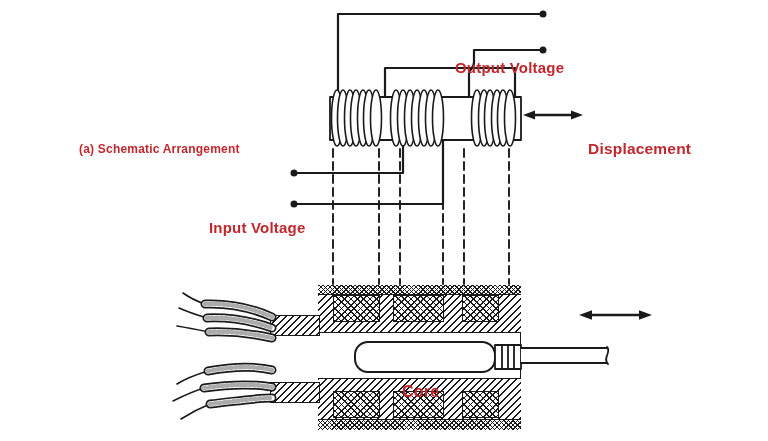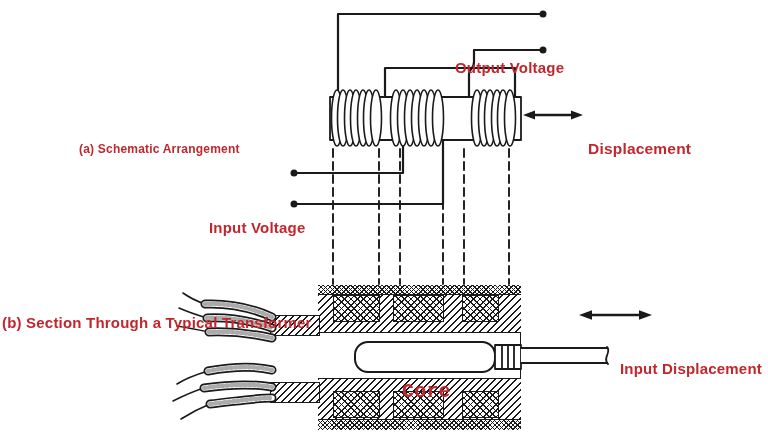--- a/index.html
+++ b/index.html
@@ -188,16 +188,14 @@
       <line x1="588" y1="315" x2="643" y2="315" stroke="currentColor" stroke-width="2.6"></line>
       <polygon points="579,315 592,310.2 592,319.8" fill="currentColor"></polygon>
       <polygon points="652,315 639,310.2 639,319.8" fill="currentColor"></polygon>
     </g>
   </svg>
 
   <div class="lbl" style="left:79px; top:106px; font-size:12px;">(a) Schematic Arrangement</div>
   <div class="lbl" style="left:455px; top:24px;">Output Voltage</div>
   <div class="lbl" style="left:209px; top:184px;">Input Voltage</div>
   <div class="lbl" style="left:588px; top:105px; font-size:15.5px;">Displacement</div>
-  <div class="lbl" style="left:2px; top:279px;">(b) Section Through a Typical Transformer</div>
-  <div class="lbl" style="left:402px; top:348px; font-size:20px;font-family:Liberation Mono, monospace;">Core</div>
-  <div class="lbl" style="left:620px; top:325px;">Input Displacement</div>
+  <div class="lbl" style="left:402px; top:348px; font-size:16px;">Core</div>
 </div>
 
 </body></html>

